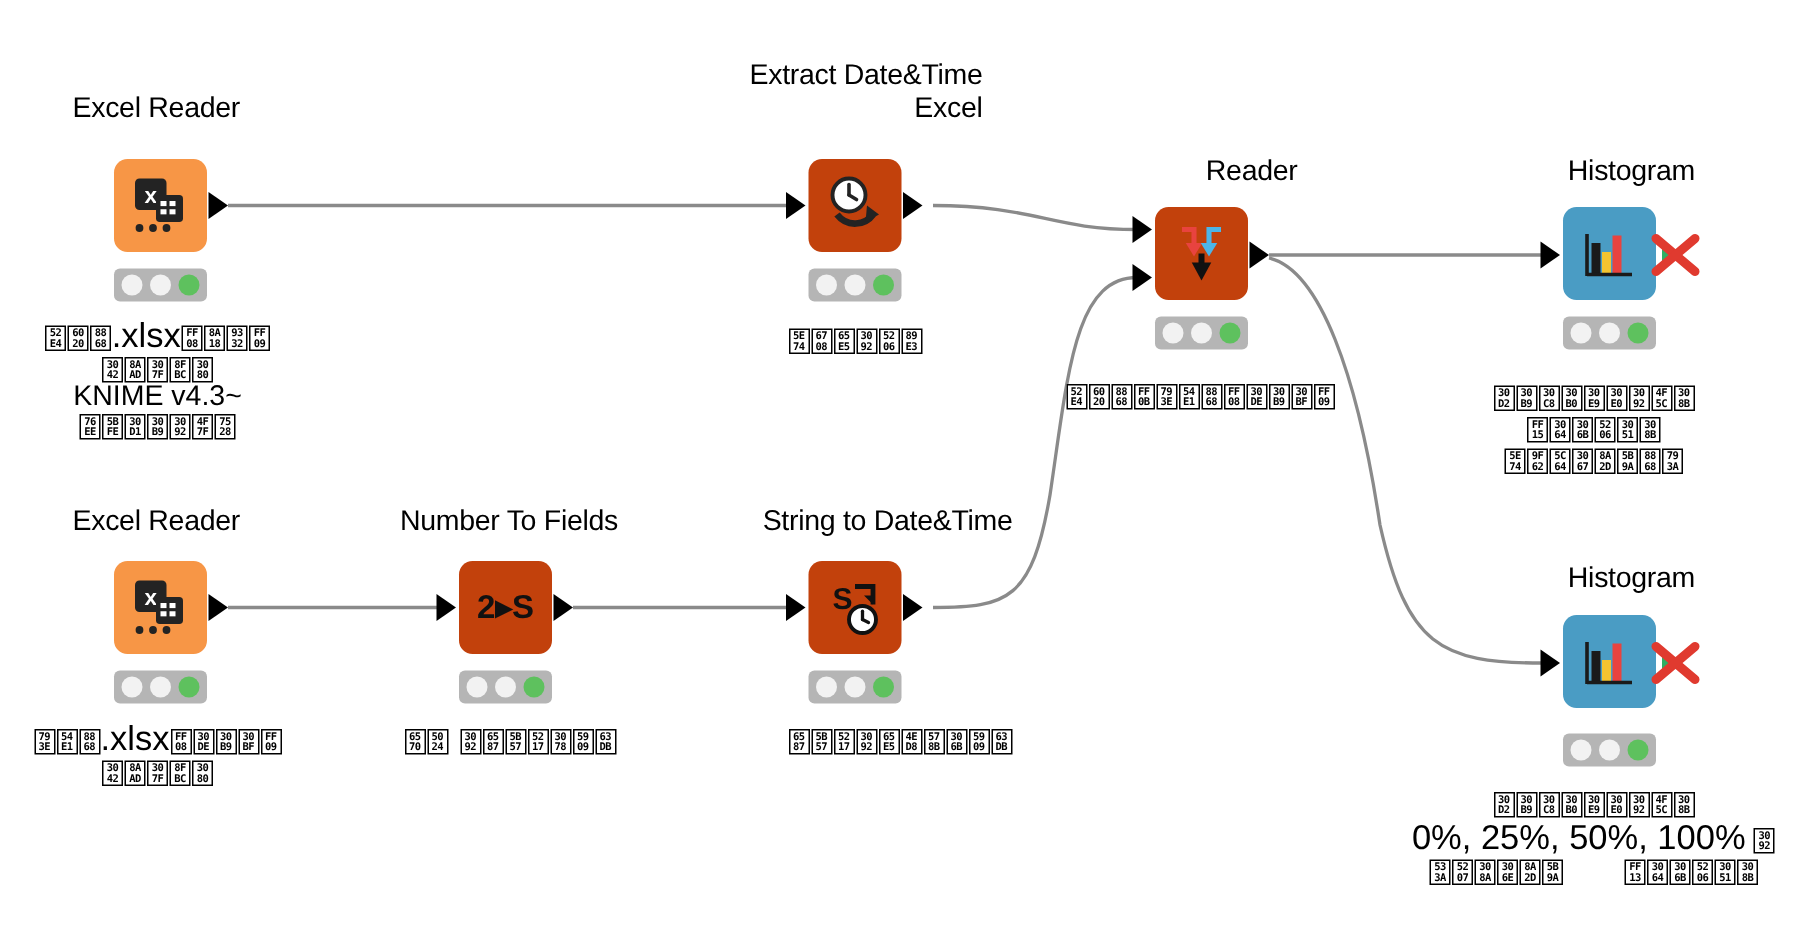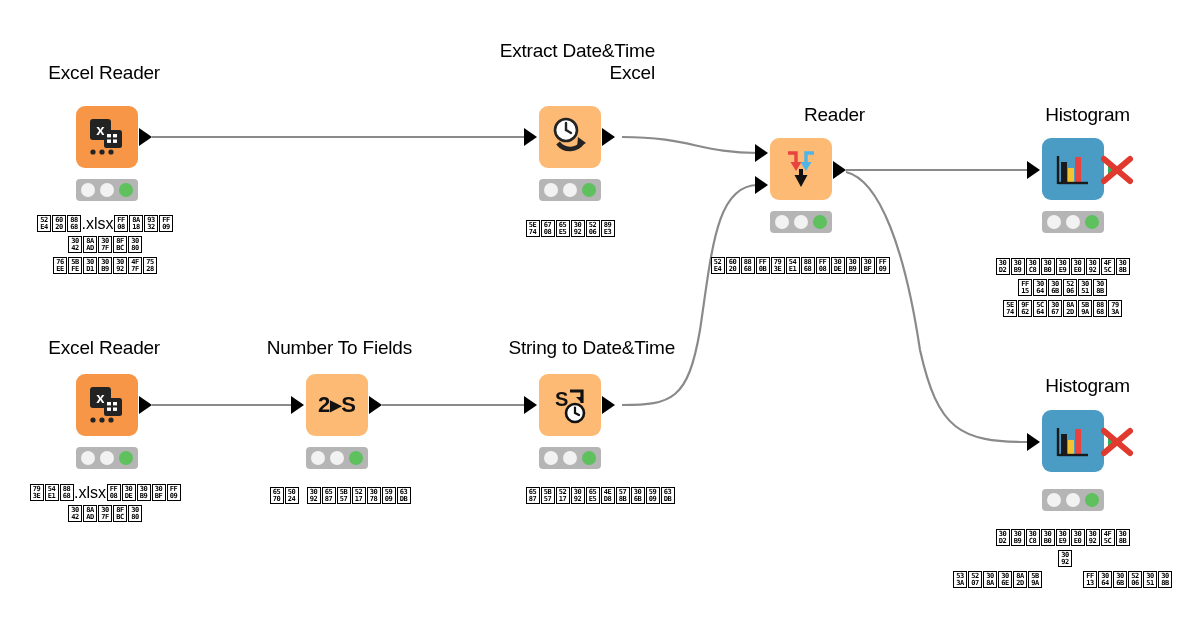--- a/index.html
+++ b/index.html
@@ -27,21 +27,21 @@
     letter-spacing:-0.2px;
     line-height:22px;
   }
   .node-box{
     position:absolute;
     width:62px;height:62px;
     border-radius:9px;
     display:flex;align-items:center;justify-content:center;
   }
   .node-box.orange{background:#f79646;}
-  .node-box.yellow{background:#fdba74;}
+  .node-box.yellow{background:#c2410c;}
   .node-box.blue{background:#4a9cc4;}
 
   
   .status-bar{
     position:absolute;
     width:62px;height:22px;
     background:#b5b5b5;
     border-radius:4px;
     display:flex;align-items:center;justify-content:space-around;
     padding:0 3px;box-sizing:border-box;
@@ -57,21 +57,21 @@
 
   
   .annot{
     position:absolute;
     text-align:center;
     line-height:21px;
     white-space:nowrap;
   }
   .annot .ln{display:block;}
   .latin{
-    font-size:16px;
+    font-size:23px;
     color:#000;
     font-family:"Liberation Sans","DejaVu Sans",sans-serif;
   }
 
   
   .tofu{
     display:inline-block;
     width:14px;height:17px;
     border:1.3px solid #000;
     box-sizing:border-box;
@@ -152,20 +152,21 @@
       <span class="led"></span>
       <span class="led green"></span>
     </div>
     <div class="annot" style="left:0px;top:213px;width:210px;">
       <span class="ln">
         <span><span class="tofu"><i class="hi">52</i><i class="lo">E4</i></span><span class="tofu"><i class="hi">60</i><i class="lo">20</i></span><span class="tofu"><i class="hi">88</i><i class="lo">68</i></span></span><span class="latin">.xlsx</span><span><span class="tofu"><i class="hi">FF</i><i class="lo">08</i></span><span class="tofu"><i class="hi">8A</i><i class="lo">18</i></span><span class="tofu"><i class="hi">93</i><i class="lo">32</i></span><span class="tofu"><i class="hi">FF</i><i class="lo">09</i></span></span>
       </span>
       <span class="ln">
         <span><span class="tofu"><i class="hi">30</i><i class="lo">42</i></span><span class="tofu"><i class="hi">8A</i><i class="lo">AD</i></span><span class="tofu"><i class="hi">30</i><i class="lo">7F</i></span><span class="tofu"><i class="hi">8F</i><i class="lo">BC</i></span><span class="tofu"><i class="hi">30</i><i class="lo">80</i></span></span>
       </span>
+      <span class="ln latin" style="font-size:19px;margin-top:-4px;">KNIME v4.3~</span>
       <span class="ln">
         <span><span class="tofu"><i class="hi">76</i><i class="lo">EE</i></span><span class="tofu"><i class="hi">5B</i><i class="lo">FE</i></span><span class="tofu"><i class="hi">30</i><i class="lo">D1</i></span><span class="tofu"><i class="hi">30</i><i class="lo">B9</i></span><span class="tofu"><i class="hi">30</i><i class="lo">92</i></span><span class="tofu"><i class="hi">4F</i><i class="lo">7F</i></span><span class="tofu"><i class="hi">75</i><i class="lo">28</i></span></span>
       </span>
     </div>
   </div>
 
   <div class="node-group">
     <div class="node-title" style="left:455px;top:40px;width:200px;">Extract Date&amp;Time</div>
     <div class="node-title" style="left:455px;top:62px;width:200px;">Excel</div>
     <div class="node-box yellow" style="left:539px;top:106px;">
@@ -354,21 +355,21 @@
     <div class="status-bar" style="left:1042px;top:489px;">
       <span class="led"></span>
       <span class="led"></span>
       <span class="led green"></span>
     </div>
     <div class="annot" style="left:930px;top:527px;width:265px;">
       <span class="ln">
         <span><span class="tofu"><i class="hi">30</i><i class="lo">D2</i></span><span class="tofu"><i class="hi">30</i><i class="lo">B9</i></span><span class="tofu"><i class="hi">30</i><i class="lo">C8</i></span><span class="tofu"><i class="hi">30</i><i class="lo">B0</i></span><span class="tofu"><i class="hi">30</i><i class="lo">E9</i></span><span class="tofu"><i class="hi">30</i><i class="lo">E0</i></span><span class="tofu"><i class="hi">30</i><i class="lo">92</i></span><span class="tofu"><i class="hi">4F</i><i class="lo">5C</i></span><span class="tofu"><i class="hi">30</i><i class="lo">8B</i></span></span>
       </span>
       <span class="ln">
-        <span style="display:inline-block;width:5px;"></span><span><span class="tofu"><i class="hi">30</i><i class="lo">92</i></span></span>
+        <span class="latin">0%, 25%, 50%, 100%</span><span style="display:inline-block;width:5px;"></span><span><span class="tofu"><i class="hi">30</i><i class="lo">92</i></span></span>
       </span>
       <span class="ln">
         <span><span class="tofu"><i class="hi">53</i><i class="lo">3A</i></span><span class="tofu"><i class="hi">52</i><i class="lo">07</i></span><span class="tofu"><i class="hi">30</i><i class="lo">8A</i></span><span class="tofu"><i class="hi">30</i><i class="lo">6E</i></span><span class="tofu"><i class="hi">8A</i><i class="lo">2D</i></span><span class="tofu"><i class="hi">5B</i><i class="lo">9A</i></span></span><span style="display:inline-block;width:40px;"></span><span><span class="tofu"><i class="hi">FF</i><i class="lo">13</i></span><span class="tofu"><i class="hi">30</i><i class="lo">64</i></span><span class="tofu"><i class="hi">30</i><i class="lo">6B</i></span><span class="tofu"><i class="hi">52</i><i class="lo">06</i></span><span class="tofu"><i class="hi">30</i><i class="lo">51</i></span><span class="tofu"><i class="hi">30</i><i class="lo">8B</i></span></span>
       </span>
     </div>
   </div>
 
 </div>
 
 </body></html>

